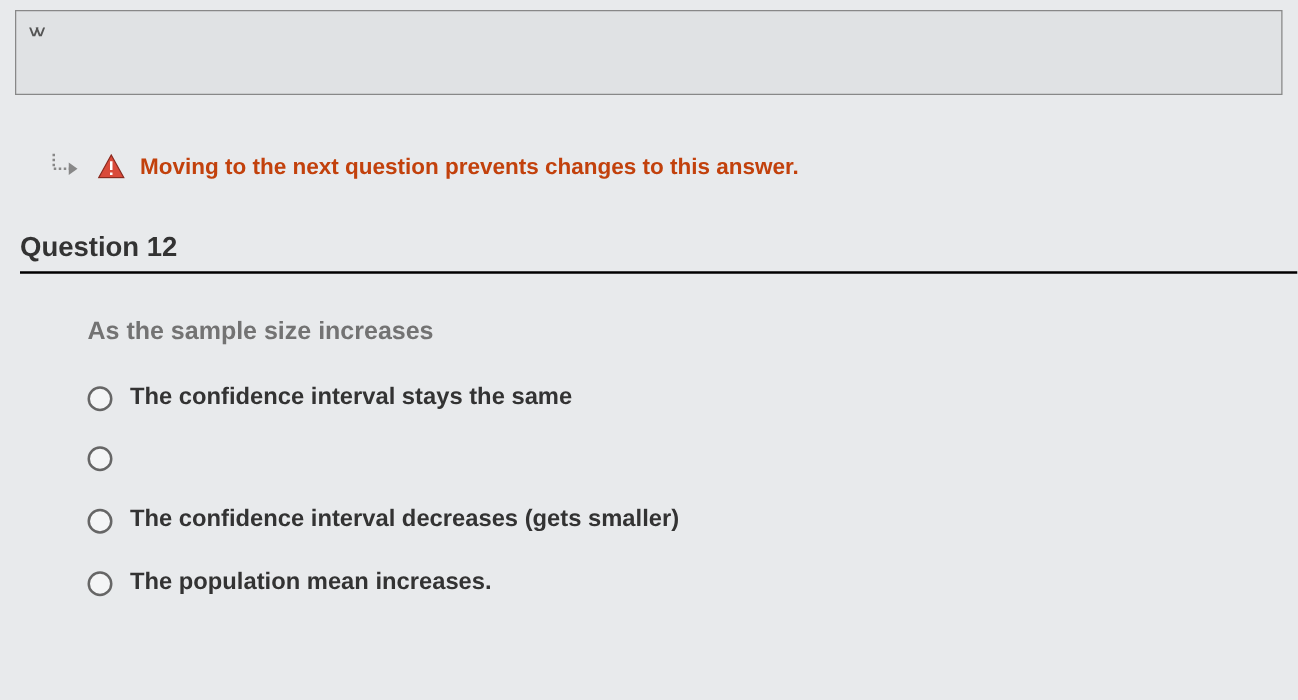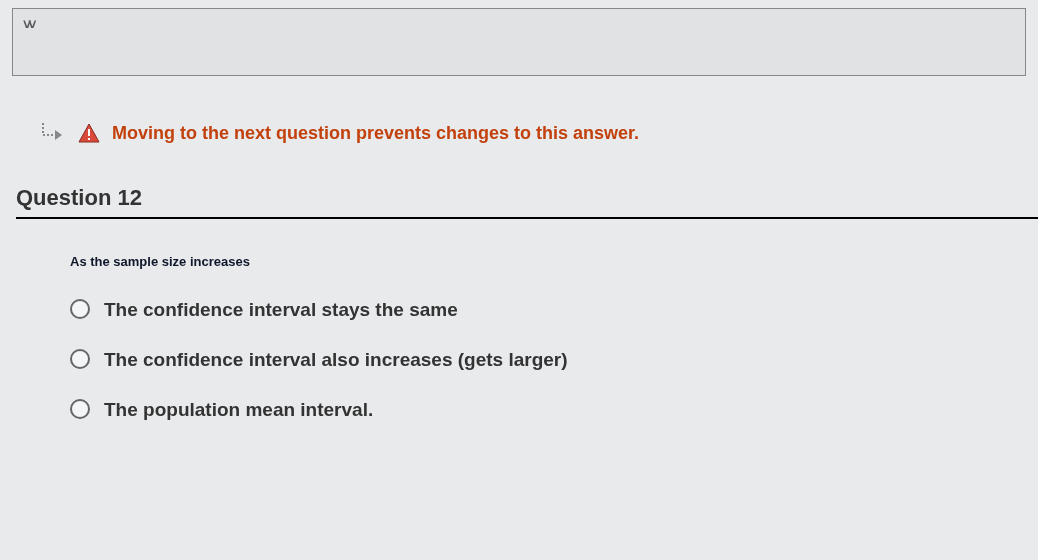--- a/index.html
+++ b/index.html
@@ -56,28 +56,28 @@
       font-weight: bold;
       color: #333;
       border-bottom: 2px solid #000000;
       padding-bottom: 6px;
       width: calc(100% - 16px);
     }
     .question-body {
       margin: 35px 0 0 70px;
     }
     .prompt {
-      font-size: 13px;
+      font-size: 20px;
       font-weight: bold;
-      color: #0f172a;
+      color: #737373;
       margin-bottom: 30px;
     }
     .option {
       display: flex;
-      align-items: flex-start;
+      align-items: flex-end;
       gap: 14px;
       margin-bottom: 28px;
     }
     .radio {
       width: 20px;
       height: 20px;
       border: 2px solid #666;
       border-radius: 50%;
       background: #f4f5f6;
       flex-shrink: 0;
@@ -119,19 +119,22 @@
 
 <div class="question-body">
   <div class="prompt">As the sample size increases</div>
 
   <div class="option">
     <div class="radio"></div>
     <span class="option-text">The confidence interval stays the same</span>
   </div>
   <div class="option">
     <div class="radio"></div>
-    <span class="option-text">The confidence interval also increases (gets larger)</span>
   </div>
   <div class="option">
     <div class="radio"></div>
-    <span class="option-text">The population mean interval.</span>
+    <span class="option-text">The confidence interval decreases (gets smaller)</span>
+  </div>
+  <div class="option">
+    <div class="radio"></div>
+    <span class="option-text">The population mean increases.</span>
   </div>
 </div>
 
 </body></html>

